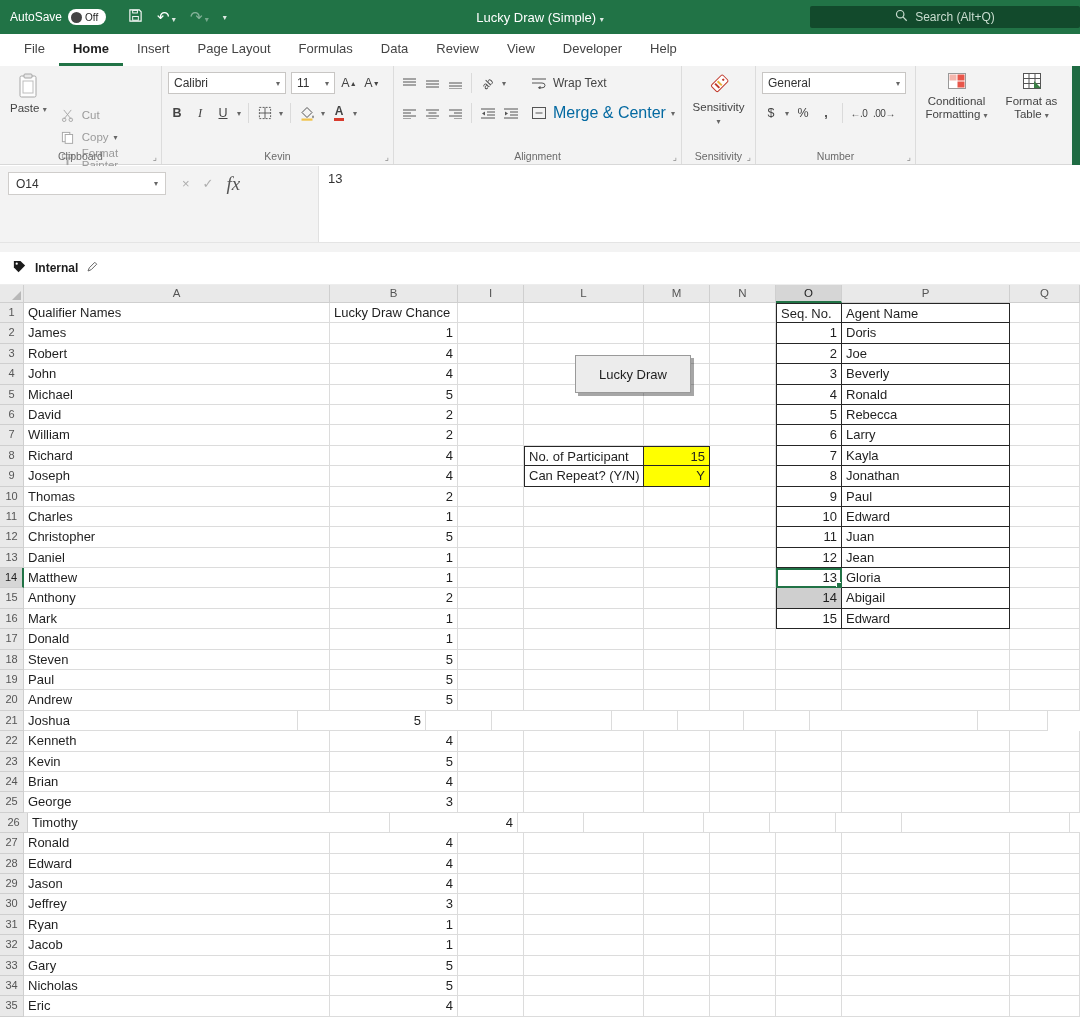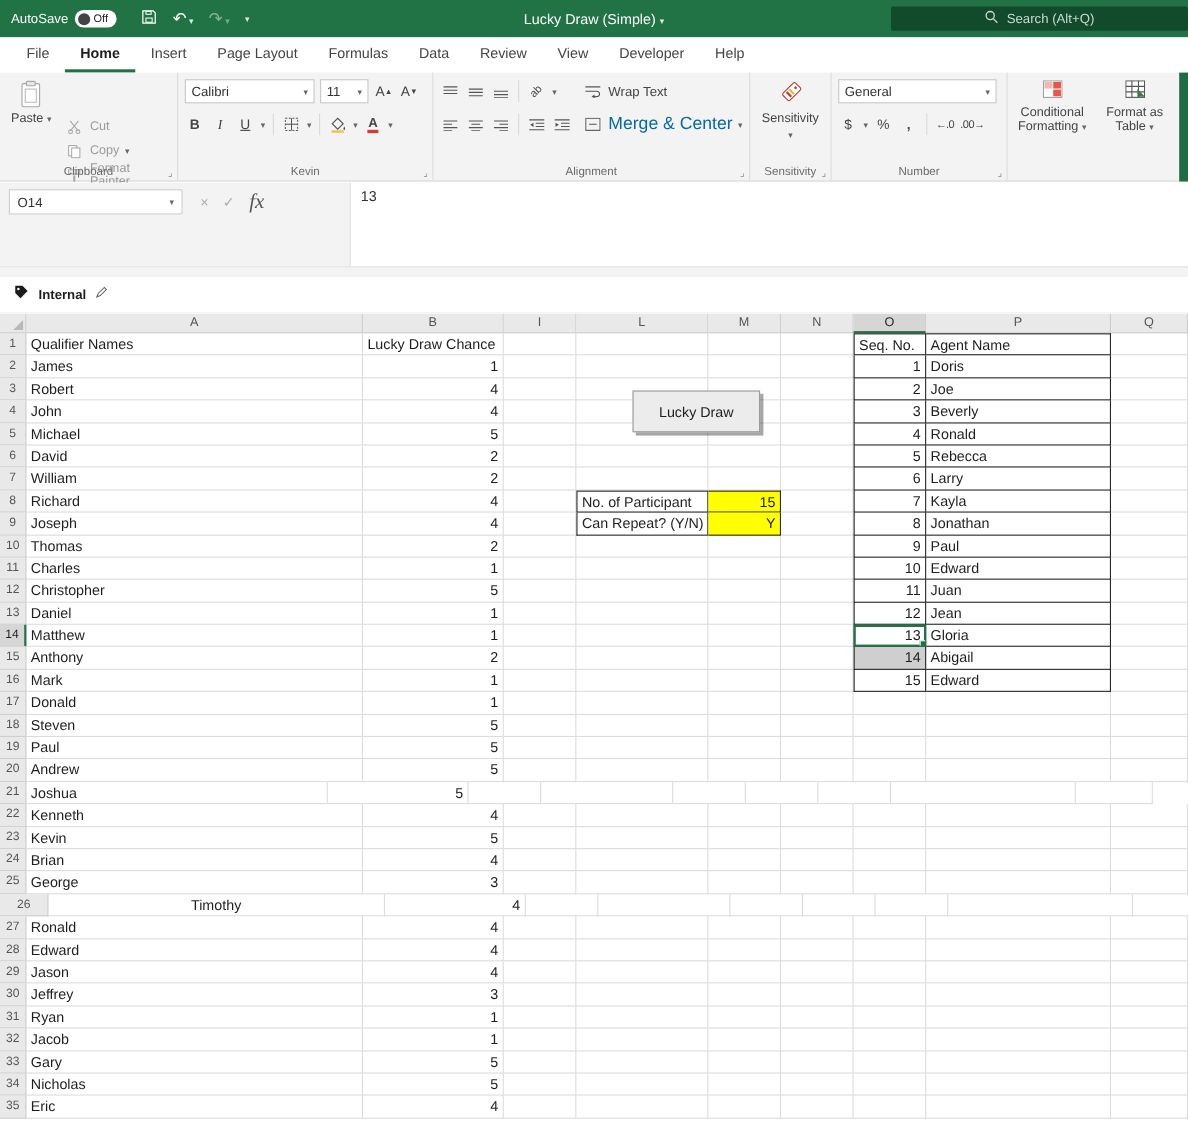--- a/index.html
+++ b/index.html
@@ -728,22 +728,22 @@
         <div class="cell num" style="width: 128px;">3</div>
         <div class="cell" style="width: 66px;"></div>
         <div class="cell" style="width: 120px;"></div>
         <div class="cell" style="width: 66px;"></div>
         <div class="cell" style="width: 66px;"></div>
         <div class="cell" style="width: 66px;"></div>
         <div class="cell" style="width: 168px;"></div>
         <div class="cell" style="width: 70px;"></div>
       </div>
       <div class="grow">
-        <div class="rn" style="width: 44px;">26</div>
-        <div class="cell" style="width: 306px; text-align: center;">Timothy</div>
+        <div class="rn" style="width: 28px;">26</div>
+        <div class="cell" style="width: 362px;">Timothy</div>
         <div class="cell num" style="width: 128px;">4</div>
         <div class="cell" style="width: 66px;"></div>
         <div class="cell" style="width: 120px;"></div>
         <div class="cell" style="width: 66px;"></div>
         <div class="cell" style="width: 66px;"></div>
         <div class="cell" style="width: 66px;"></div>
         <div class="cell" style="width: 168px;"></div>
         <div class="cell" style="width: 70px;"></div>
       </div>
       <div class="grow">

